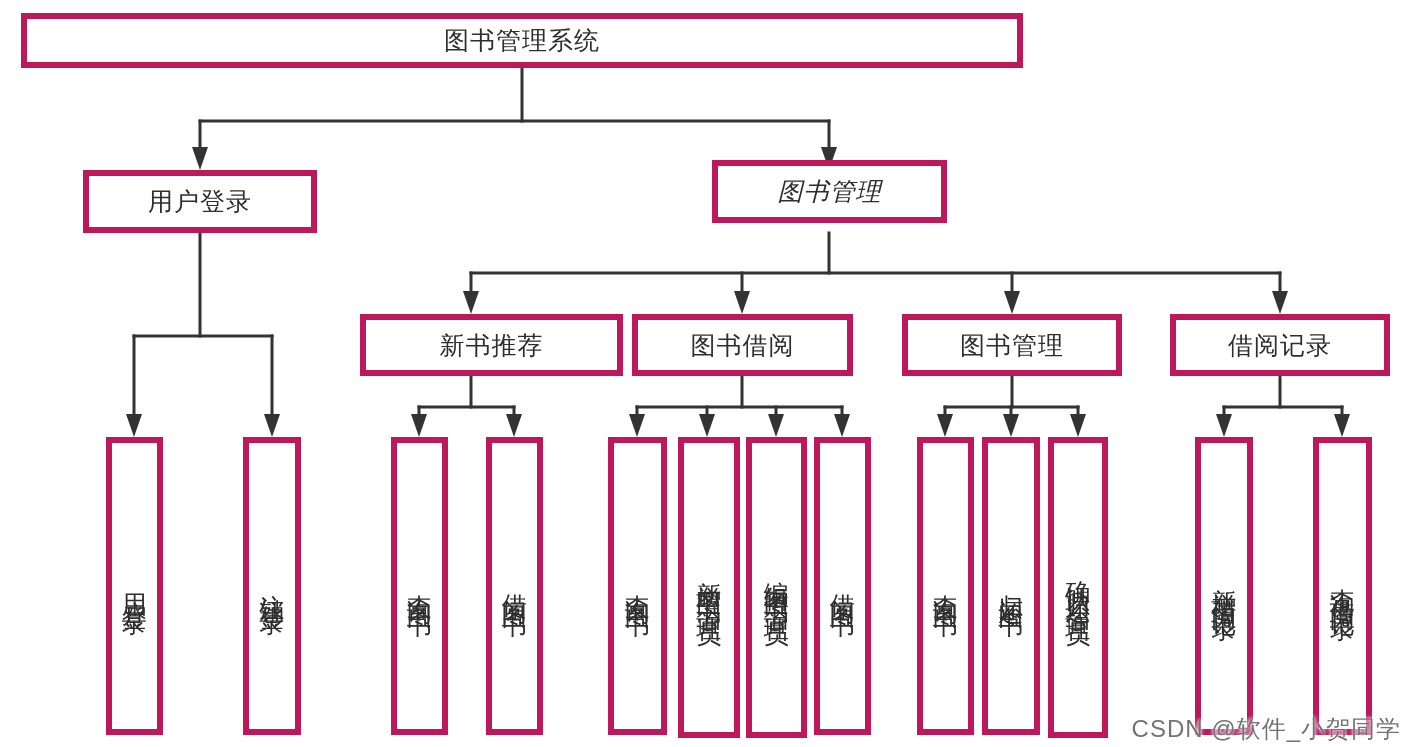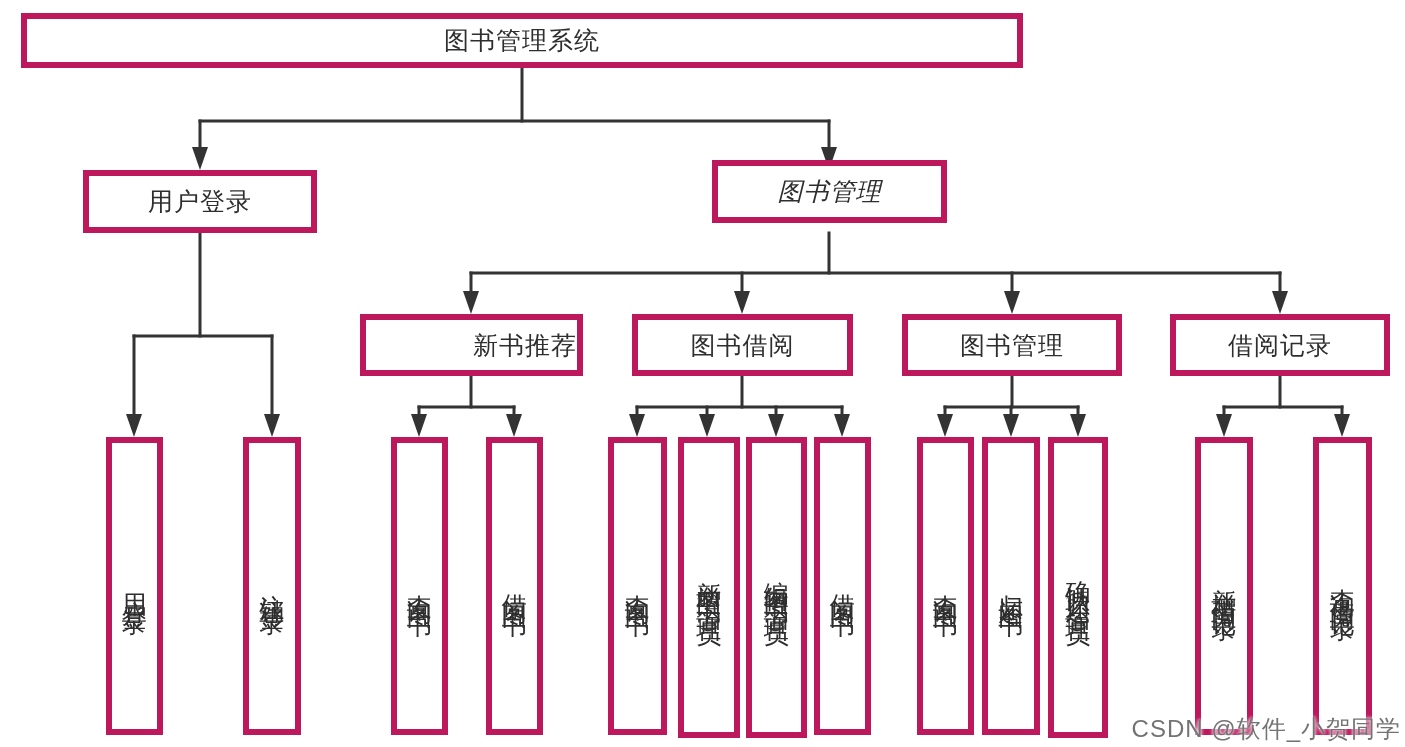--- a/index.html
+++ b/index.html
@@ -131,21 +131,21 @@
     <span>图书管理系统</span>
   </div>
 
   <div class="node" style="left:83px; top:170px; width:234px; height:63px;">
     <span>用户登录</span>
   </div>
   <div class="node" style="left:712px; top:160px; width:235px; height:63px;font-style:italic;">
     <span>图书管理</span>
   </div>
 
-  <div class="node" style="left:360px; top:314px; width:223px; height:62px;justify-content:flex-end;">
+  <div class="node" style="left:360px; top:314px; width:263px; height:62px;">
     <span>新书推荐</span>
   </div>
   <div class="node" style="left:632px; top:314px; width:221px; height:62px;">
     <span>图书借阅</span>
   </div>
   <div class="node" style="left:902px; top:314px; width:220px; height:62px;">
     <span>图书管理</span>
   </div>
   <div class="node" style="left:1170px; top:314px; width:220px; height:62px;">
     <span>借阅记录</span>

